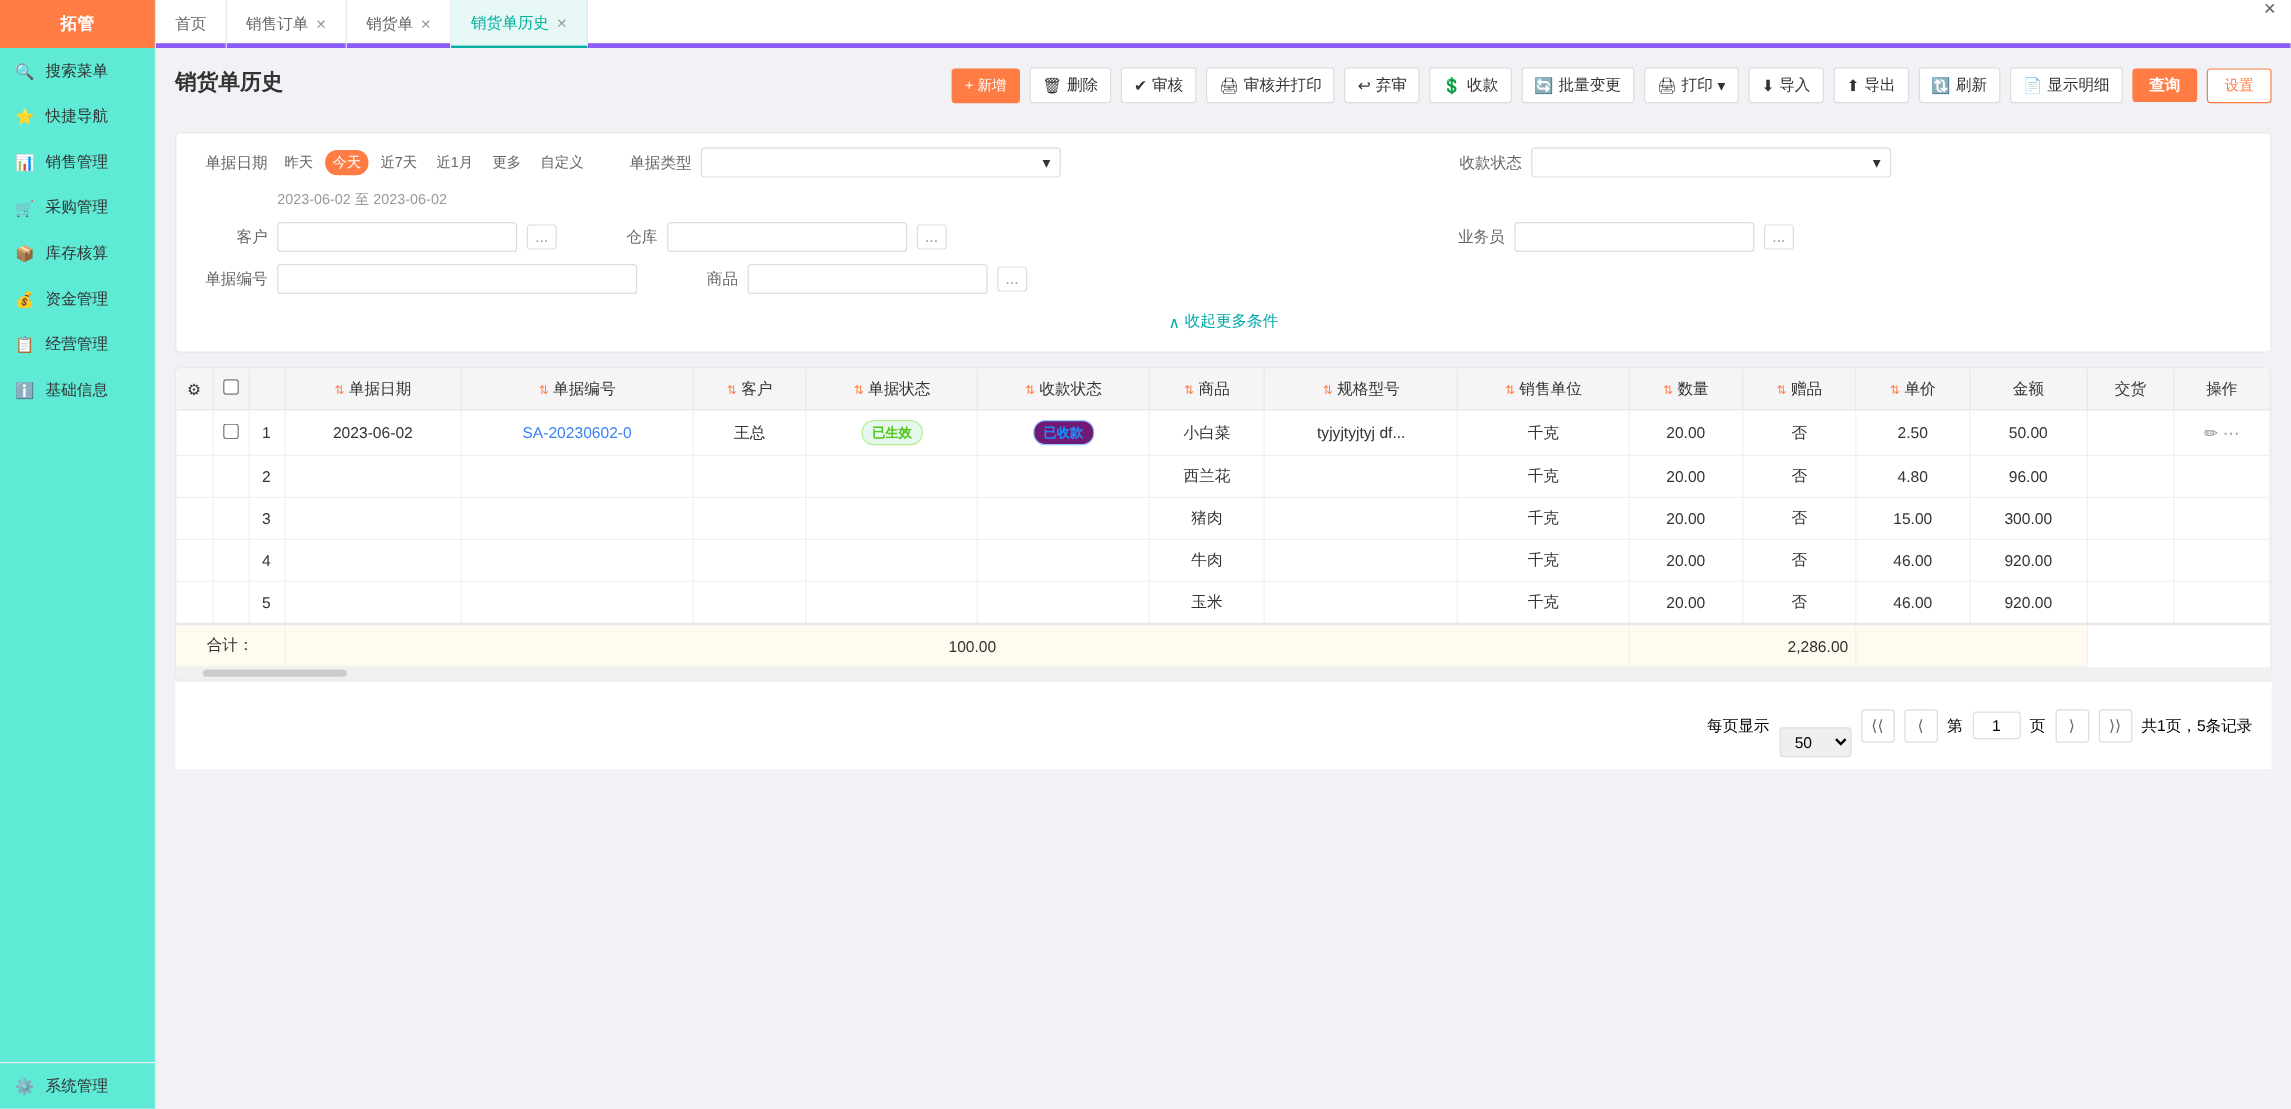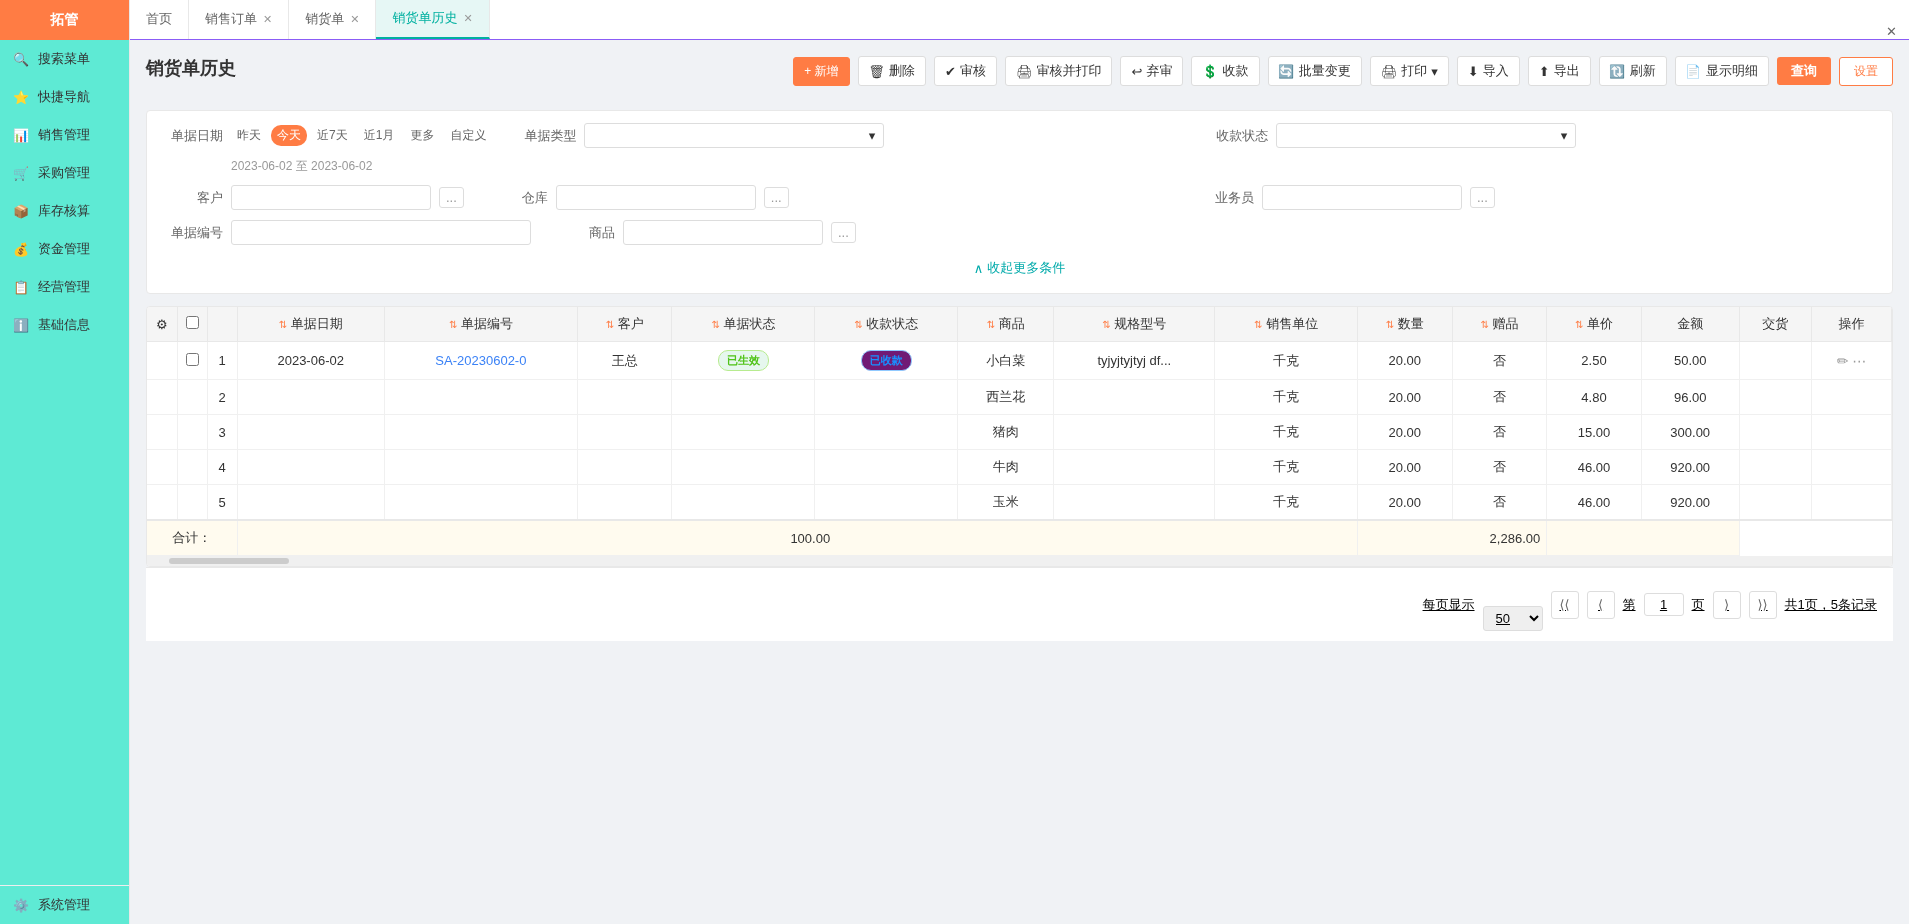--- a/index.html
+++ b/index.html
@@ -9,21 +9,21 @@
     .sidebar { width: 130px; background: #5eead4; height: 100%; display: flex; flex-direction: column; border-right: 1px solid #e8e8e8; flex-shrink: 0; }
     .sidebar-logo { height: 40px; background: #ff7c44; display: flex; align-items: center; justify-content: center; color: white; font-size: 14px; font-weight: bold; }
     .sidebar-item { display: flex; align-items: center; padding: 10px 12px; cursor: pointer; color: #333; gap: 8px; }
     .sidebar-item .icon { width: 18px; height: 18px; display: flex; align-items: center; justify-content: center; color: #666; }
     .sidebar-bottom { margin-top: auto; border-top: 1px solid #eee; }
     
     
     .main { flex: 1; display: flex; flex-direction: column; overflow: hidden; }
     
     
-    .tabs { display: flex; align-items: flex-end; background: #fff; border-bottom: 1px solid #8b5cf6; height: 40px; padding: 0; }
+    .tabs { display: flex; align-items: flex-start; background: #fff; border-bottom: 4px solid #8b5cf6; height: 40px; padding: 0; }
     .tab { display: flex; align-items: center; padding: 0 16px; height: 40px; cursor: pointer; color: #666; border-right: 1px solid #e8e8e8; gap: 6px; white-space: nowrap; }
     .tab.active { background: #e6f7f5; color: #00b0a0; border-bottom: 2px solid #00b0a0; }
     .tab-close { color: #999; font-size: 11px; cursor: pointer; }
     .tab-spacer { flex: 1; }
     .tab-close-all { padding: 0 12px; color: #666; cursor: pointer; }
     
     
     .page-content { flex: 1; overflow: auto; padding: 16px; }
     
     
@@ -66,21 +66,21 @@
     .badge-blue { background: #701a75; color: #1890ff; border: 1px solid #91caff; }
     
     .action-btns { display: flex; gap: 4px; justify-content: center; }
     .action-btn { color: #999; cursor: pointer; font-size: 14px; }
     
     
     .table-footer { background: #fffbef; border-top: 2px solid #e8e8e8; }
     .table-footer td { padding: 8px 6px; font-weight: 500; }
     
     
-    .pagination-bar { display: flex; align-items: center; justify-content: flex-end; padding: 10px 16px; background: #fff; border-top: 1px solid #e8e8e8; gap: 8px; text-decoration: underline; }
+    .pagination-bar { display: flex; align-items: center; justify-content: flex-end; padding: 10px 16px; background: #fff; border-top: 1px solid #e8e8e8; gap: 8px; }
     .page-size-select { border: 1px solid #ddd; border-radius: 3px; padding: 3px 8px; margin-top: 28px; }
     .page-btn { width: 28px; height: 28px; display: flex; align-items: center; justify-content: center; border: 1px solid #ddd; border-radius: 3px; cursor: pointer; background: #fff; color: #666; }
     .page-input { width: 40px; border: 1px solid #ddd; border-radius: 3px; padding: 3px 6px; text-align: center; }
     
     .scrollbar-area { height: 10px; background: #f0f0f0; display: flex; align-items: center; padding: 0 2px; }
     .scrollbar-thumb { height: 6px; width: 120px; background: #ccc; border-radius: 3px; margin-left: 20px; }
   </style>
 </head>
 <body>
 

